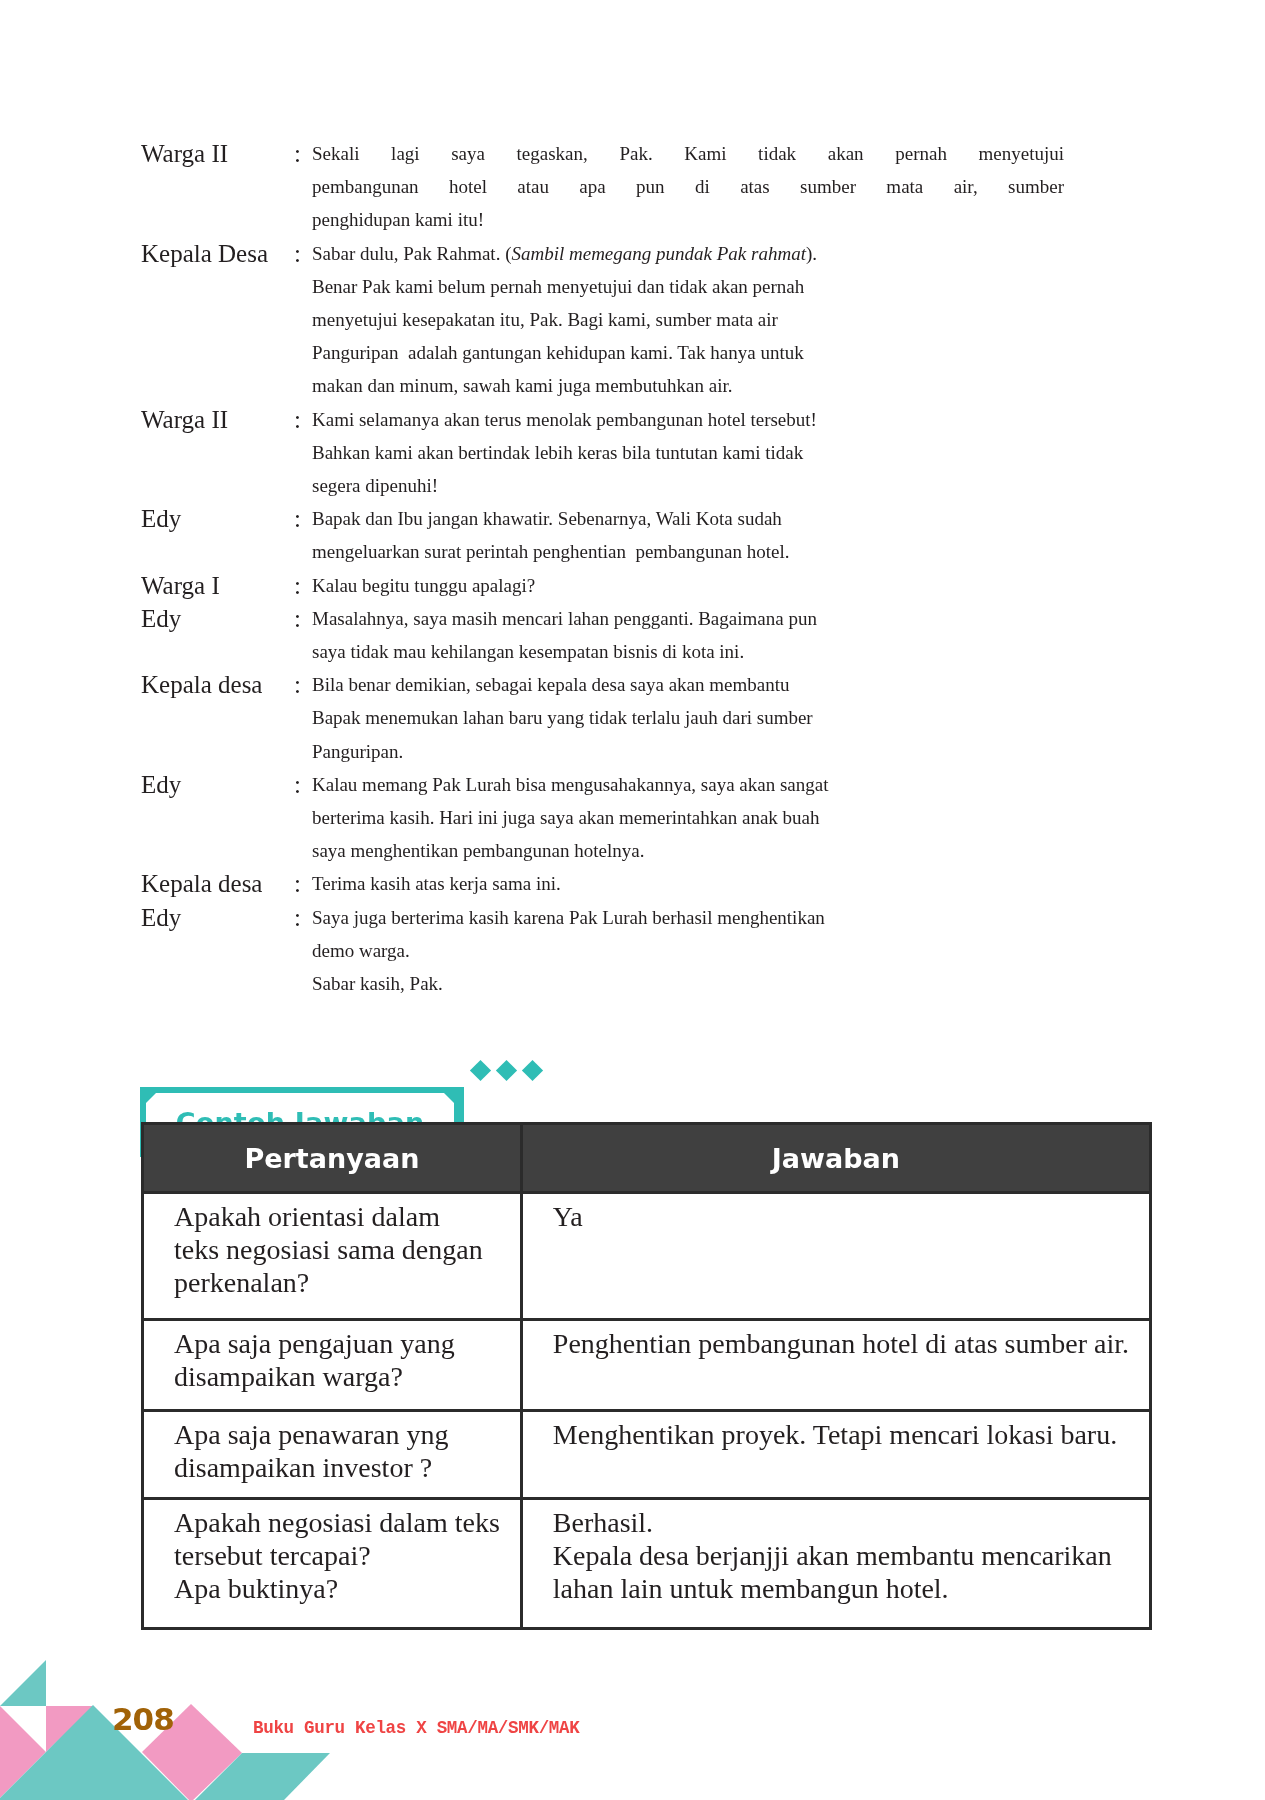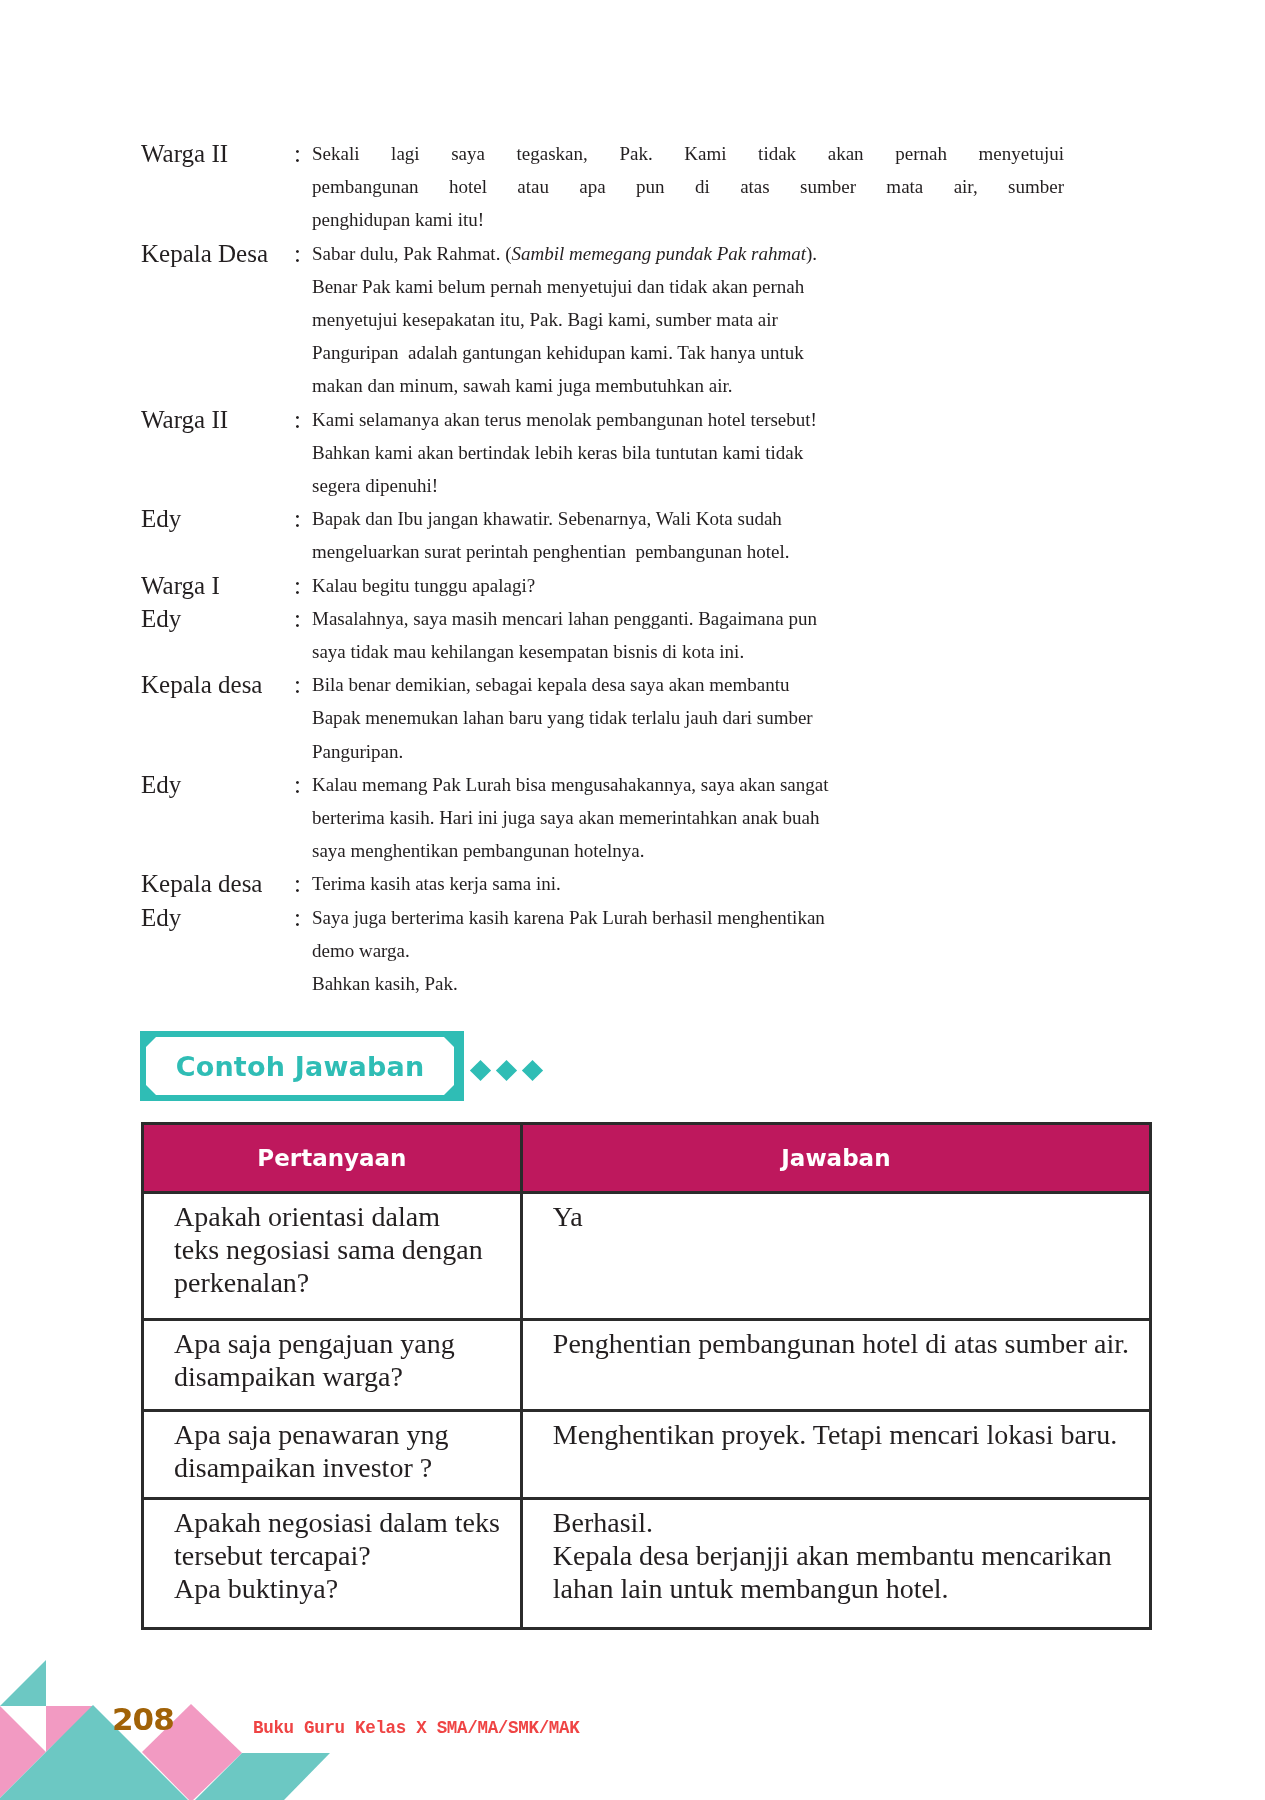--- a/index.html
+++ b/index.html
@@ -6,31 +6,31 @@
   body { width: 1265px; height: 1800px; position: relative; overflow: hidden; font-family: "Liberation Serif", "DejaVu Serif", serif; color: #231f20; }
   .dialog { position: absolute; left: 141px; top: 137px; width: 930px; }
   .entry { display: flex; }
   .speaker { width: 153px; flex: 0 0 153px; font-size: 25px; line-height: 33.2px; white-space: nowrap; }
   .colon { width: 18px; flex: 0 0 18px; font-size: 25px; line-height: 33.2px; }
   .lines { flex: 1 1 auto; font-size: 19px; line-height: 33.2px; }
   .line { display: block; white-space: nowrap; }
   .line.justify { text-align: justify; text-align-last: justify; white-space: normal; width: 752px; }
   .line .it { font-style: italic; }
 
-  .sec-header { position: absolute; left: 140px; top: 1031px; width: 324px; height: 70px; background: #2fbdb5; }
+  .sec-header { position: absolute; left: 140px; top: 1087px; width: 324px; height: 70px; background: #2fbdb5; }
   .sec-header-inner { position: absolute; left: 6px; top: 6px; right: 10px; bottom: 6px; background: #ffffff;
     clip-path: polygon(10px 0, calc(100% - 10px) 0, 100% 10px, 100% calc(100% - 10px), calc(100% - 10px) 100%, 10px 100%, 0 calc(100% - 10px), 0 10px);
     display: flex; align-items: center; justify-content: center; }
   .sec-title { font-family: "DejaVu Sans", "Liberation Sans", sans-serif; font-weight: bold; font-size: 27px; color: #2fbdb5; letter-spacing: 0.2px; }
   .diamonds { position: absolute; left: 471px; top: 1060px; display: flex; gap: 7px; }
   .diamond { width: 15px; height: 15px; background: #2fbdb5; transform: rotate(45deg); margin: 3px 2px; }
 
   .answer-table { position: absolute; left: 141px; top: 1122px; width: 948px; border-collapse: collapse; }
   .answer-table th, .answer-table td { border: 3px solid #2b2b2b; vertical-align: top; }
-  .answer-table th { background: #be185d; color: #ffffff; font-family: "DejaVu Sans", "Liberation Sans", sans-serif; font-weight: bold; font-size: 23px; height: 66px; padding: 0; vertical-align: middle; }
+  .answer-table th { background: #404040; color: #ffffff; font-family: "DejaVu Sans", "Liberation Sans", sans-serif; font-weight: bold; font-size: 27px; height: 66px; padding: 0; vertical-align: middle; }
   .answer-table td { font-size: 28px; line-height: 33px; padding: 6px 20px 10px 30px; }
   .answer-table td.col2 { }
   .cell-line { display: block; white-space: nowrap; }
 
   .footer-shapes { position: absolute; left: 0; top: 1640px; width: 400px; height: 160px; }
   .page-num { position: absolute; left: 112px; top: 1701px; font-family: "DejaVu Sans", "Liberation Sans", sans-serif; font-weight: bold; font-size: 31px; color: #a16207; letter-spacing: -1px; }
   .footer-title { position: absolute; left: 233px; top: 1718px; font-family: Liberation Mono, monospace; font-weight: bold; font-size: 17.5px; color: #ef4444; letter-spacing: -0.3px; margin-left: 20px; }
 </style>
 </head>
 <body>
@@ -122,21 +122,21 @@
       <span class="line">Terima kasih atas kerja sama ini.</span>
     </div>
   </div>
 
   <div class="entry">
     <div class="speaker">Edy</div>
     <div class="colon">:</div>
     <div class="lines">
       <span class="line">Saya juga berterima kasih karena Pak Lurah berhasil menghentikan</span>
       <span class="line">demo warga.</span>
-      <span class="line">Bahkan kasih, Pak.</span>
+      <span class="line">Sabar kasih, Pak.</span>
     </div>
   </div>
 
 </div>
 
 <div class="sec-header">
   <div class="sec-header-inner">
     <span class="sec-title">Contoh Jawaban</span>
   </div>
 </div>

